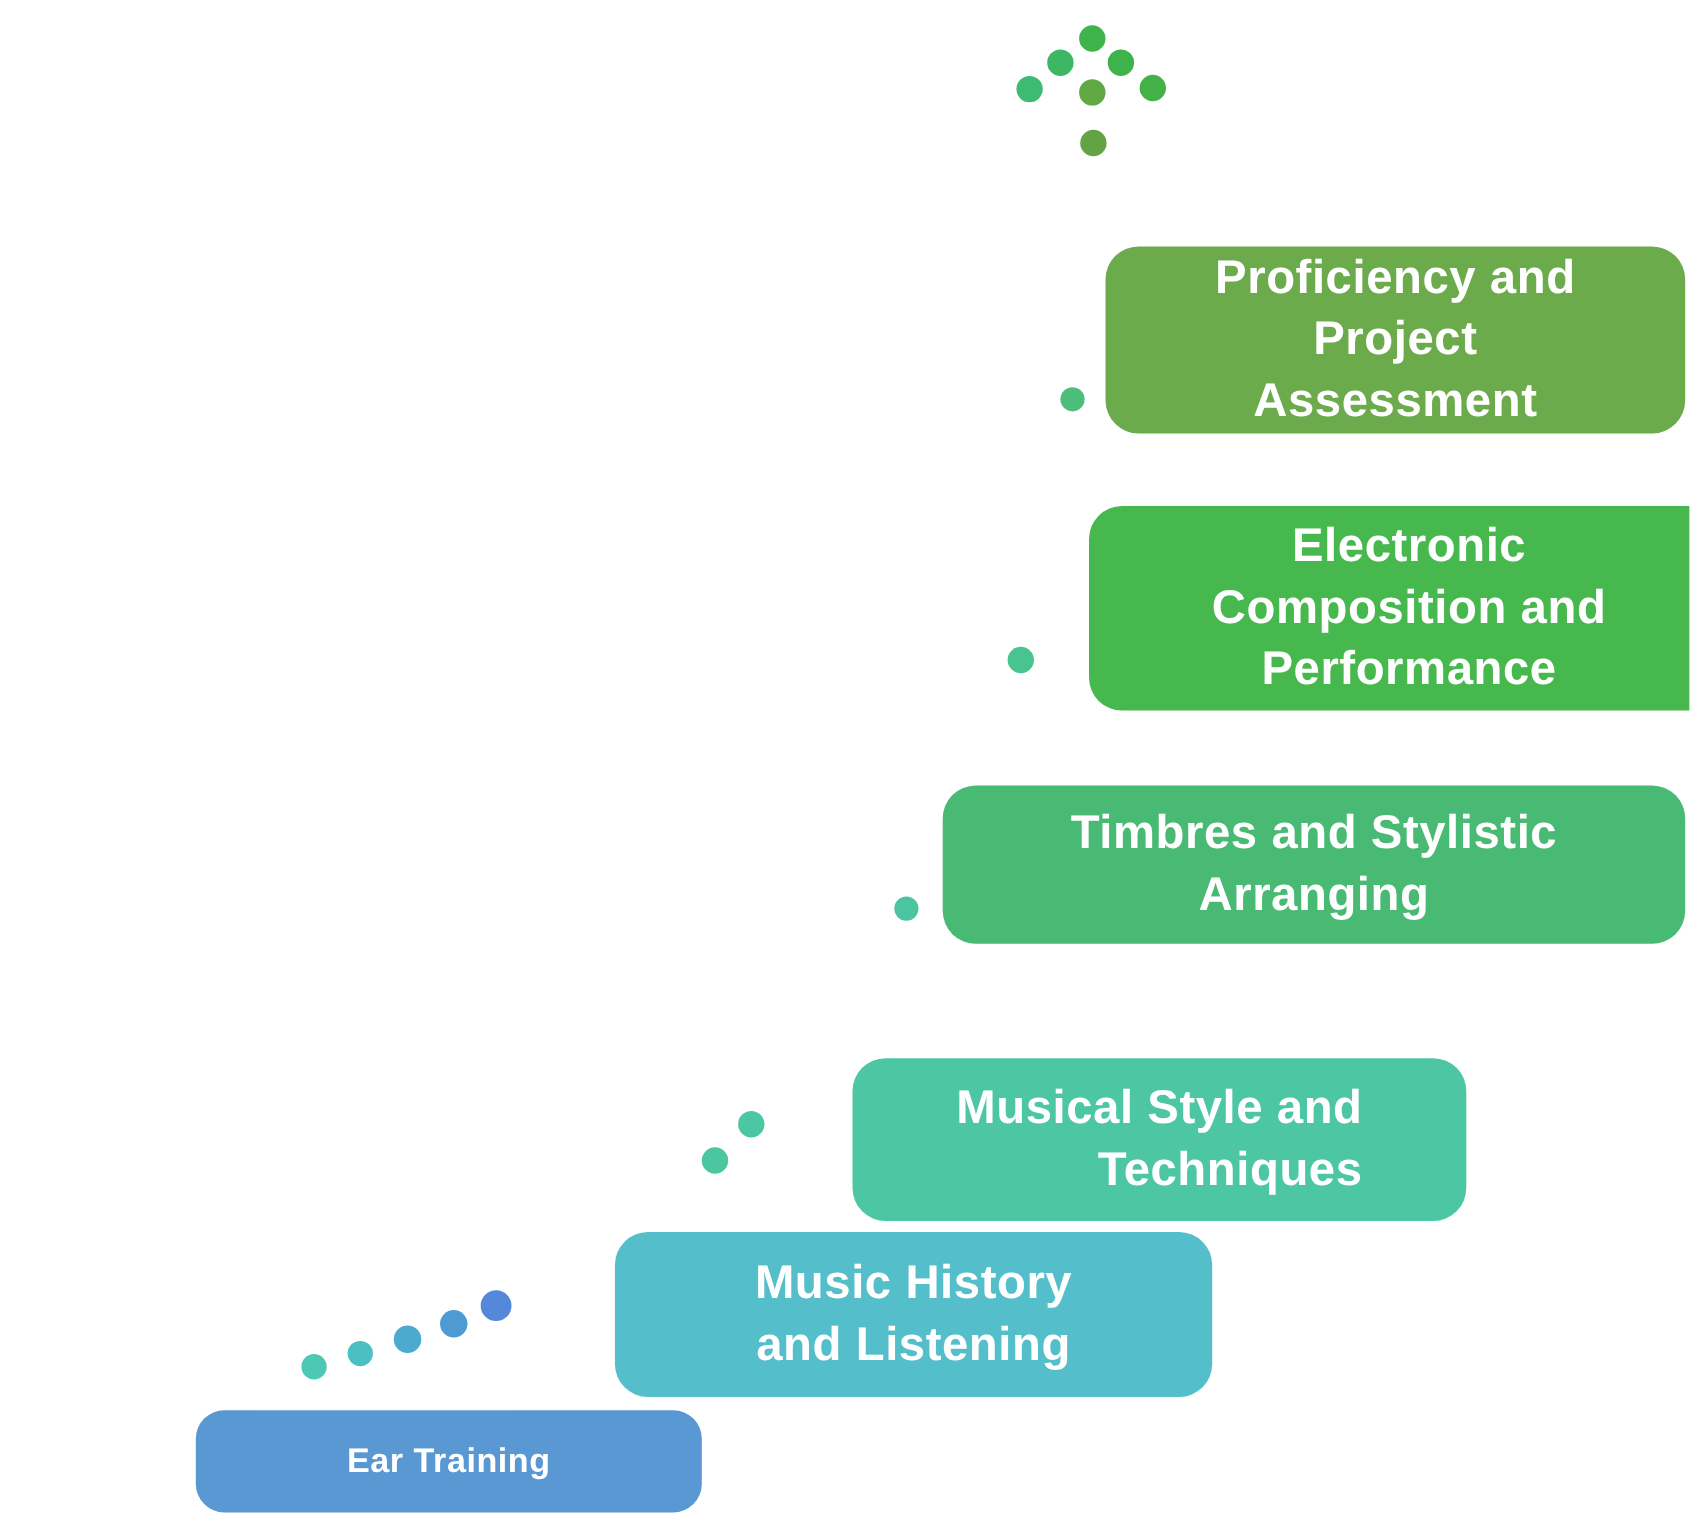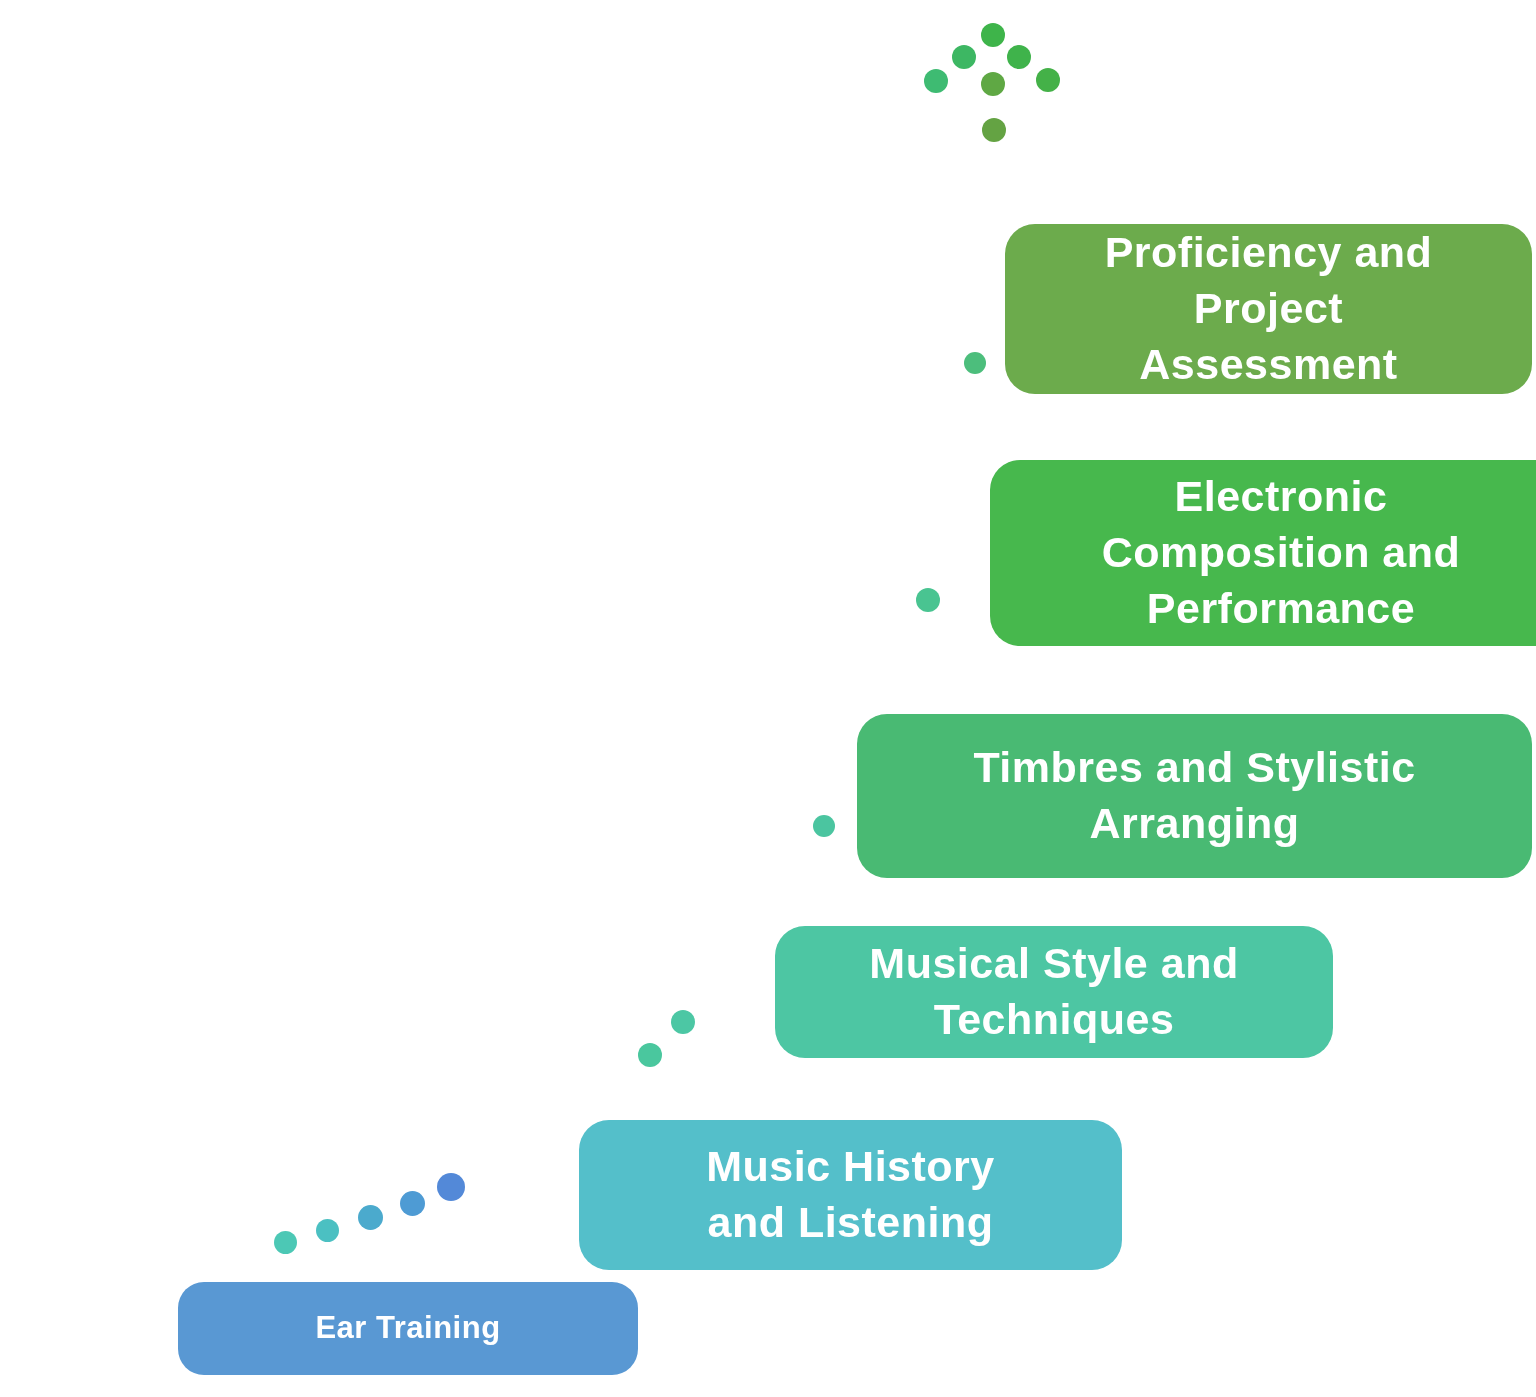--- a/index.html
+++ b/index.html
@@ -37,22 +37,22 @@
   .step-label {
     color: #ffffff;
     font-weight: 700;
     font-size: 43px;
     line-height: 1.3;
     white-space: pre-line;
     letter-spacing: 0.5px;
   }
   #step-1 { left: 1005px; top: 224px;  width: 527px; height: 170px; }
   #step-2 { left: 950px;  top: 460px;  width: 582px; height: 186px; margin-left: 40px; }
-  #step-3 { left: 857px;  top: 714px;  width: 675px; height: 164px; }
-  #step-4 { left: 775px;  top: 926px;  width: 558px; height: 132px; }
+  #step-3 { left: 857px;  top: 714px;  width: 675px; height: 144px; }
+  #step-4 { left: 775px;  top: 962px;  width: 558px; height: 148px; text-align: right; }
   #step-5 { left: 559px;  top: 1120px; width: 543px; height: 150px; }
   #step-6 { left: 178px;  top: 1282px; width: 460px; height: 93px;  border-radius: 26px; }
   #step-6 .step-label { font-size: 31px; }
 </style>
 </head>
 <body>
 
 <div class="canvas">
 
   <div class="dots-layer">
@@ -96,21 +96,21 @@
   <div class="step" id="step-3" style="background: rgb(73, 186, 115);">
     <span class="step-label">Timbres and Stylistic
 Arranging</span>
   </div>
 
   <div class="step" id="step-4" style="background: rgb(77, 198, 163);">
     <span class="step-label">Musical Style and
 Techniques</span>
   </div>
 
-  <div class="step" id="step-5" style="background: rgb(84, 191, 202); margin-left: 20px;">
+  <div class="step" id="step-5" style="background: rgb(84, 191, 202);">
     <span class="step-label">Music History
 and Listening</span>
   </div>
 
   <div class="step" id="step-6" style="background: rgb(89, 152, 211);">
     <span class="step-label">Ear Training</span>
   </div>
 
 </div>
 

